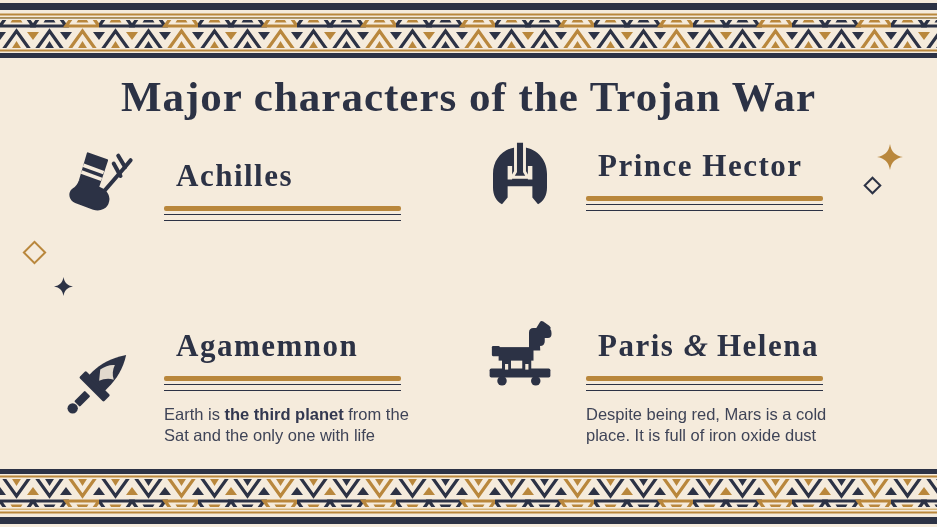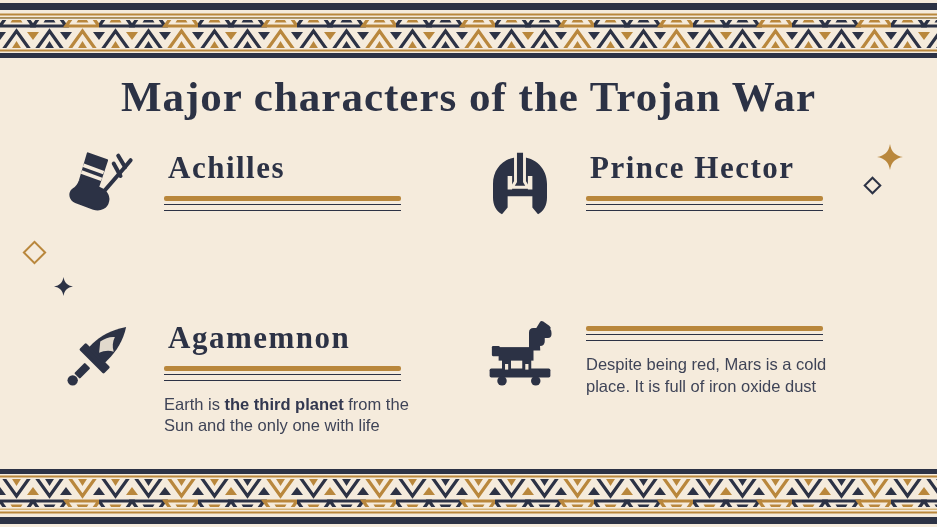--- a/index.html
+++ b/index.html
@@ -23,27 +23,27 @@
     position:absolute;top:72px;left:0;width:937px;
     text-align:center;margin:0;
     font-family:"Liberation Serif",serif;
     font-weight:700;font-size:43px;letter-spacing:1px;
     color:#2c3245;
   }
 
   
   .card{position:absolute;display:flex;align-items:flex-start;}
   .card.c1{left:62px;top:146px;}
-  .card.c2{left:484px;top:146px;}
-  .card.c3{left:62px;top:316px;}
+  .card.c2{left:484px;top:136px;}
+  .card.c3{left:62px;top:316px;align-items:center;}
   .card.c4{left:484px;top:316px;}
   .card-icon{width:72px;height:72px;margin-top:3px;flex:0 0 72px;}
   .card-body{margin-left:30px;width:268px;}
   .card-heading{
-    margin:4px;font-family:"Liberation Serif",serif;
+    margin:12px;font-family:"Liberation Serif",serif;
     font-weight:700;font-size:31px;line-height:1.15;
     letter-spacing:1.5px;color:#2c3245;
   }
   .card-heading .amp{font-style:italic;font-weight:600;letter-spacing:0;}
   .divider{width:237px;margin-top:10px;}
   .divider .gold-bar{height:5px;background:#b9873c;border-radius:2px;}
   .divider .double-line{height:5px;margin-top:3px;border-top:1.6px solid #2c3245;border-bottom:1.6px solid #2c3245;}
   .card-text{
     margin:13px 0 0 0;font-size:16.5px;line-height:1.32;
     color:#3f4457;
@@ -137,21 +137,21 @@
       <path d="M21.1 22.9 L41.1 42.9 L36.9 47.1 L16.9 27.1 Z" fill="#2c3245" stroke="#2c3245" stroke-width="2.5" stroke-linejoin="round"></path>
       <path d="M20.2 40.2 L23.8 43.8 L15.8 51.8 L12.2 48.2 Z" fill="#2c3245" stroke="#2c3245" stroke-width="2" stroke-linejoin="round"></path>
       <circle cx="9.5" cy="54.5" r="4.6" fill="#2c3245"></circle>
     </svg>
     <div class="card-body">
       <h2 class="card-heading"><span>Agamemnon</span><span class="amp"></span><span></span></h2>
       <div class="divider">
         <div class="gold-bar"></div>
         <div class="double-line"></div>
       </div>
-      <p class="card-text"><span>Earth is </span><b>the third planet</b><span> from the Sun and the only one with life</span></p>
+      <p class="card-text"><span>Earth is </span><b>the third planet</b><span> from the Sat and the only one with life</span></p>
     </div>
   </div>
 
   <div class="card c4">
     <svg class="card-icon" viewBox="0 0 64 64" aria-hidden="true">
       <g fill="#2c3245">
         <rect x="5" y="44" width="54" height="8" rx="1.5"></rect>
         <circle cx="16" cy="55" r="4.2"></circle>
         <circle cx="46" cy="55" r="4.2"></circle>
         <rect x="13" y="25" width="31" height="12"></rect>
@@ -159,20 +159,21 @@
         <rect x="34" y="36" width="8" height="9"></rect>
         <rect x="7" y="24" width="7" height="9" rx="1"></rect>
         <path d="M40 28 L40 12 Q40 8 44 8 L46.5 8 L49.5 3 Q50.7 1 52.7 2.2 L58 6 Q60 7.4 59 9.2 Q60 10.4 60 12.4 L60 13.6 Q60 16.8 56.8 16.8 L54 16.8 L54 19.8 Q54 24 49.8 24 L50 28 Z"></path>
       </g>
       <g fill="#f5ebdc">
         <rect x="18.7" y="40" width="2.8" height="5"></rect>
         <rect x="36.7" y="40" width="2.8" height="5"></rect>
       </g>
     </svg>
     <div class="card-body">
+      <h2 class="card-heading"><span>Paris </span><span class="amp">&amp;</span><span> Helena</span></h2>
       <div class="divider">
         <div class="gold-bar"></div>
         <div class="double-line"></div>
       </div>
       <p class="card-text"><span>Despite being red, Mars is a cold place. It is full of iron oxide dust</span><b></b><span></span></p>
     </div>
   </div>
 
   <div class="deco diamond-outline deco-gold-diamond"></div>
   <svg class="deco deco-star deco-dark-star" viewBox="0 0 24 24" aria-hidden="true">

